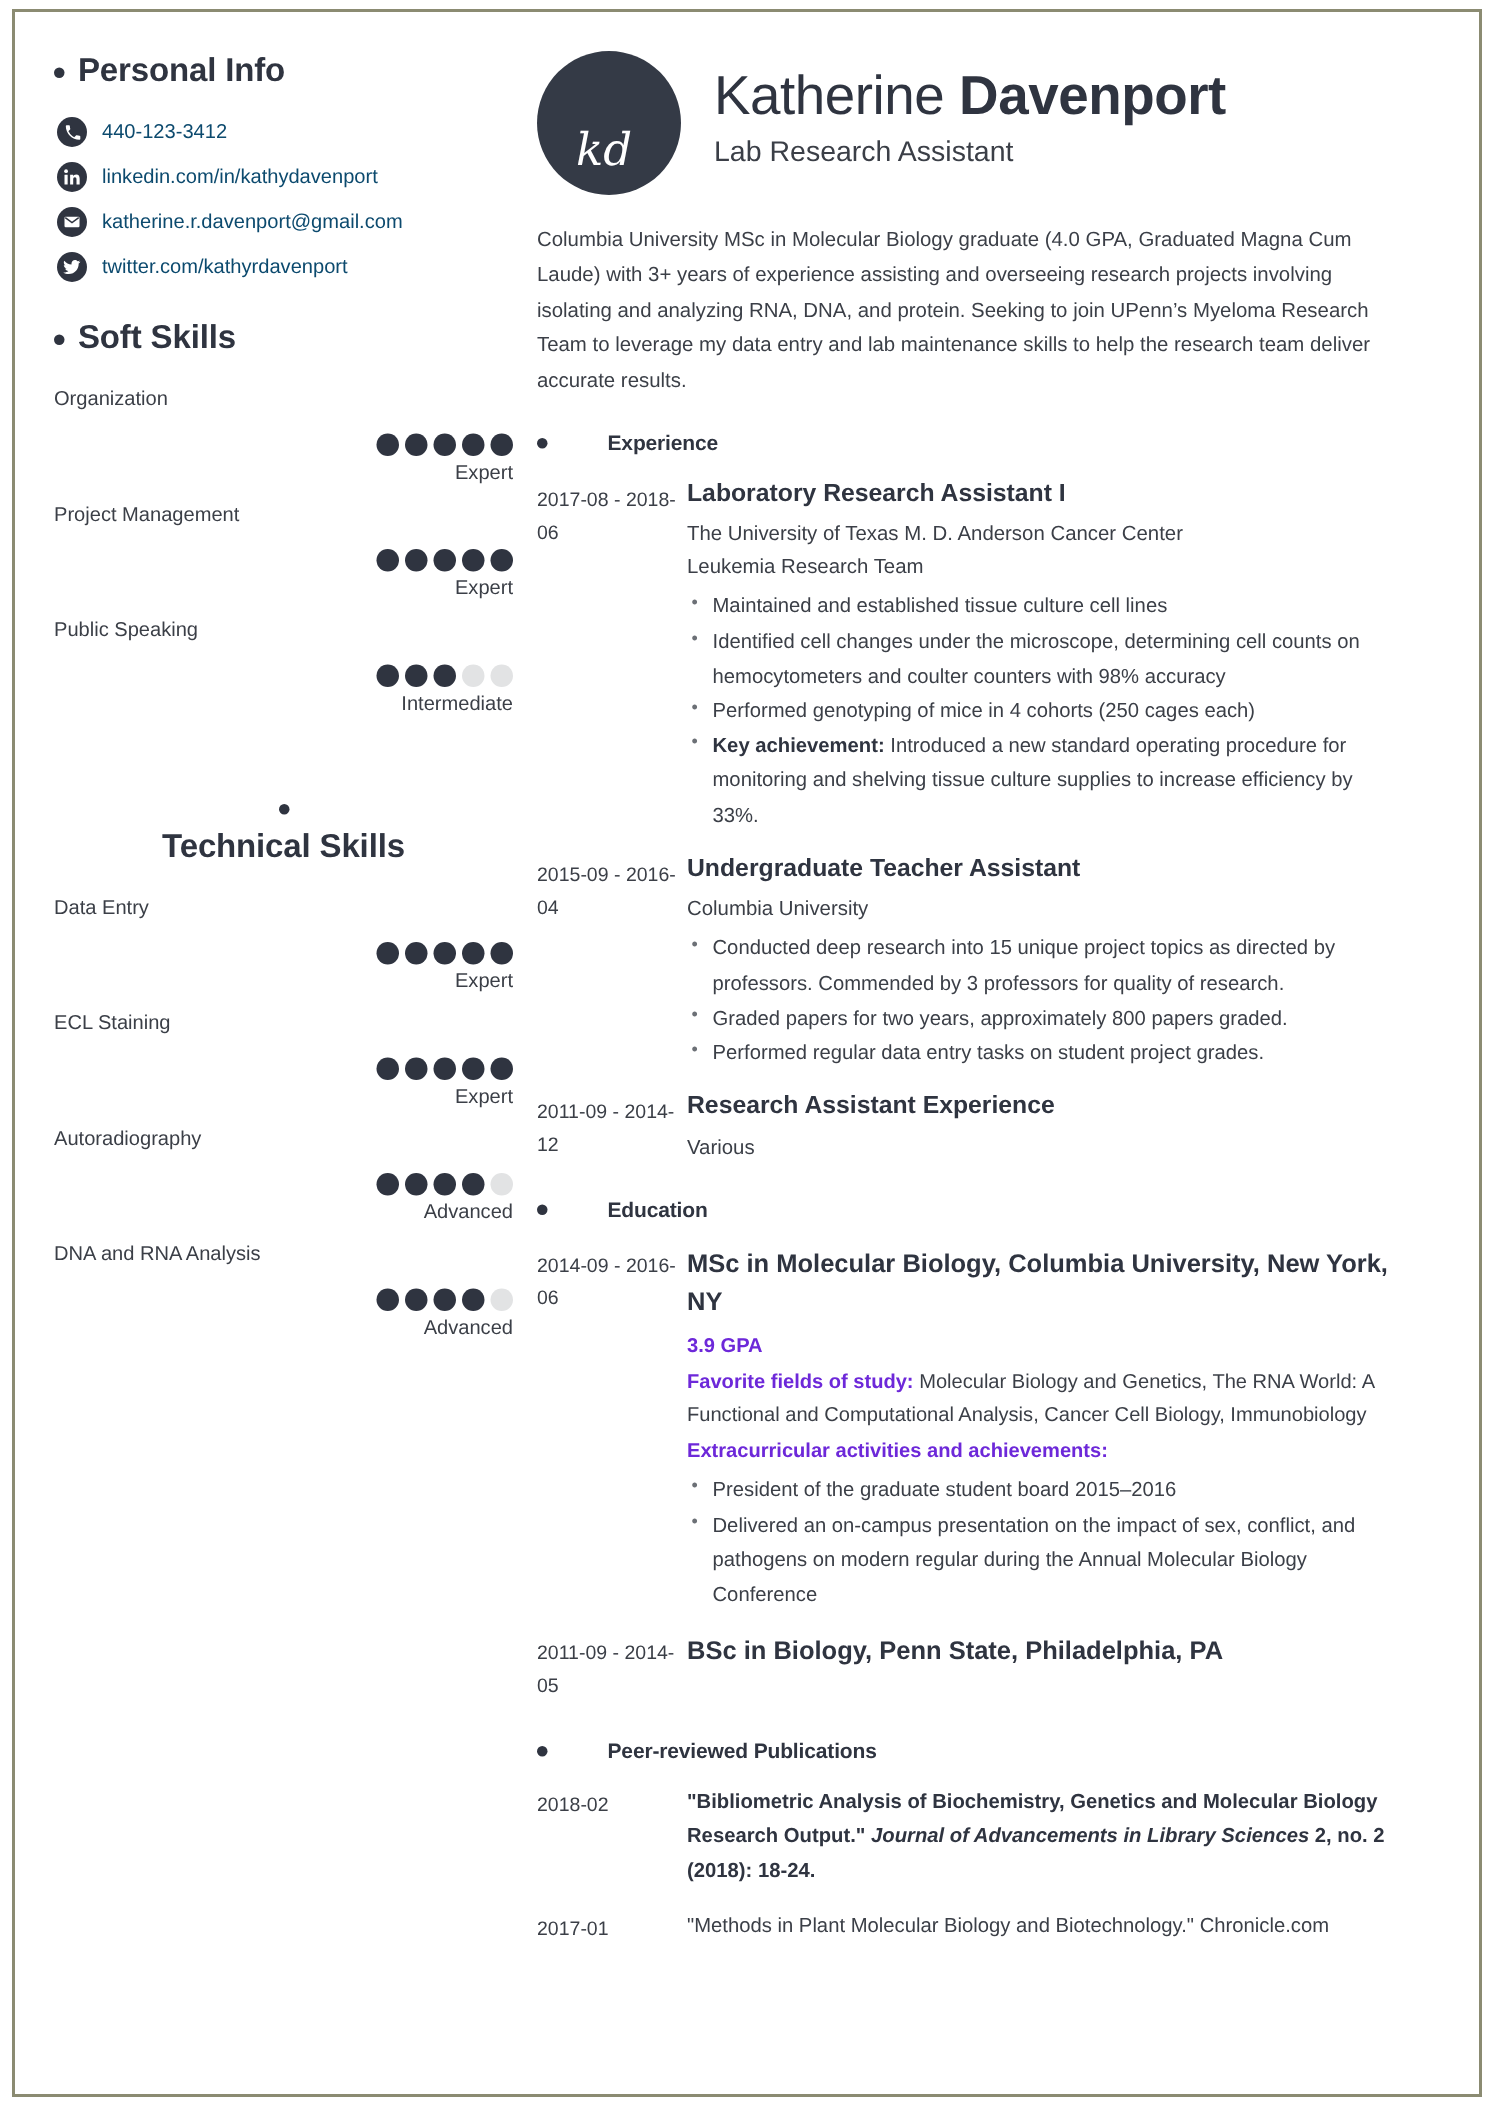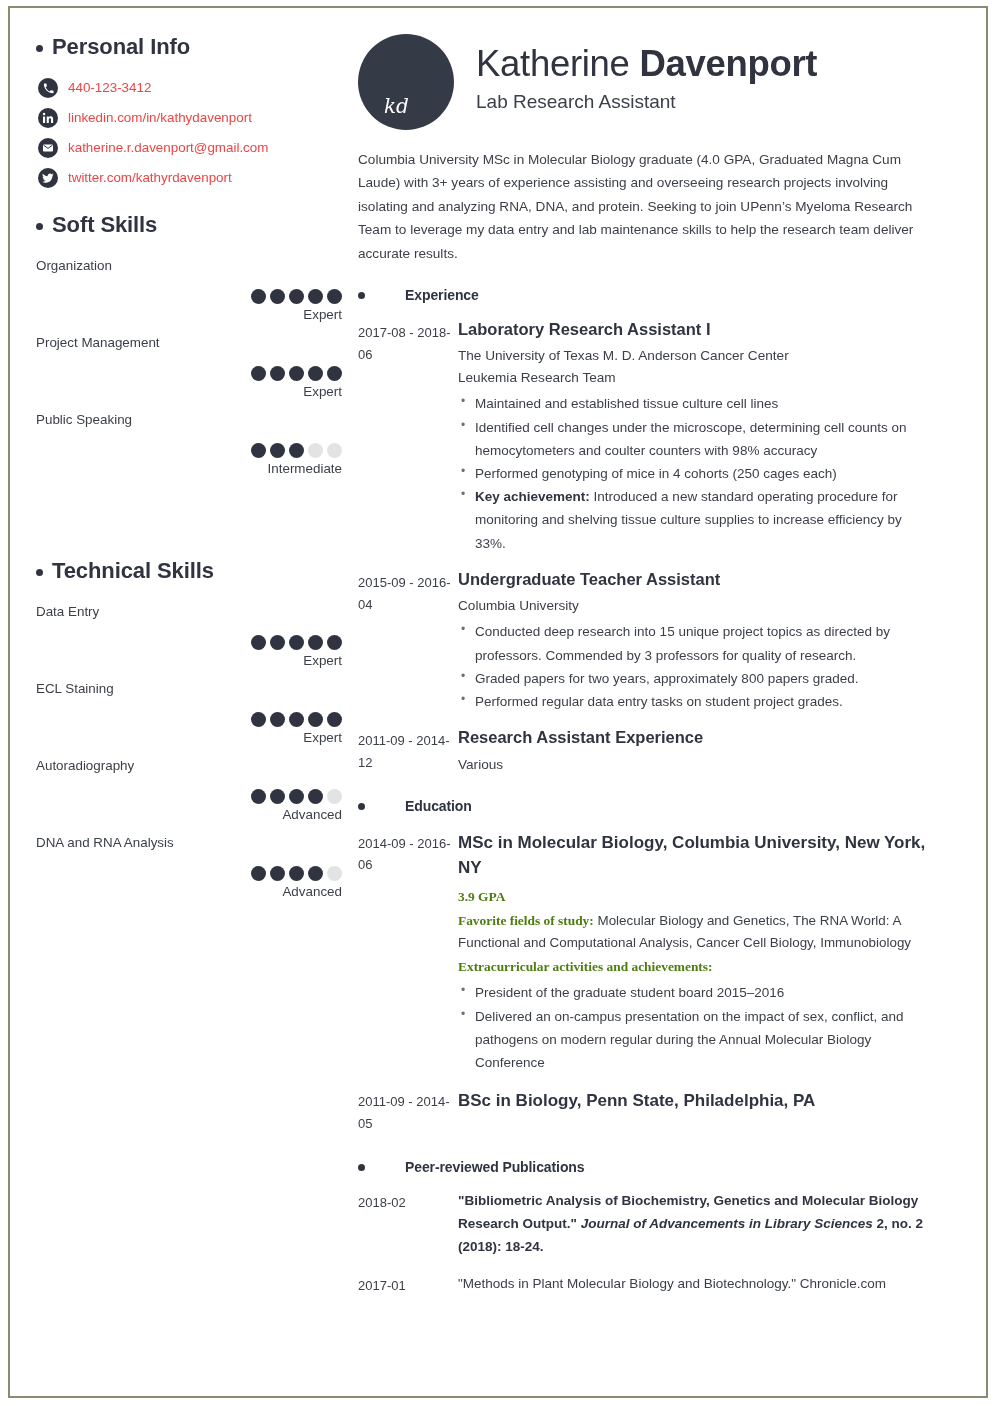--- a/index.html
+++ b/index.html
@@ -56,42 +56,42 @@
     width: 7px; height: 7px;
     border-radius: 50%;
     background: #2f3440;
     flex: 0 0 7px;
     position: relative;
     top: 1px;
   }
   .col-left .section-head { font-size: 22px; }
   .col-left .section-head.sh-personal { margin-bottom: 18px; }
   .col-left .section-head.sh-soft { margin-top: 24px; margin-bottom: 20px; }
-  .col-left .section-head.sh-tech { margin-top: 80px; margin-bottom: 20px; }
+  .col-left .section-head.sh-tech { margin-top: 57px; margin-bottom: 20px; flex-direction: column; }
 
   .contact-list { padding-left: 2px; }
   .contact-row {
     display: flex;
     align-items: center;
     gap: 10px;
     margin-bottom: 10px;
   }
   .contact-icon {
     width: 20px; height: 20px;
     flex: 0 0 20px;
     border-radius: 50%;
     background: #2f3440;
     display: flex;
     align-items: center;
     justify-content: center;
   }
   .contact-icon svg { display: block; }
   .contact-text {
     font-size: 13.4px;
-    color: #ef4444;
+    color: #0c4a6e;
     line-height: 1.3;
   }
 
   .skill-block { margin-bottom: 10px; }
   .skill-name {
     font-size: 13.4px;
     color: #3b3f47;
     margin-bottom: 16px;
   }
   .skill-rating {
@@ -136,21 +136,21 @@
     background: #343a46;
     position: relative;
   }
   .avatar-monogram {
     position: absolute;
     left: 26px;
     bottom: 14px;
     color: #ffffff;
     font-family: "DejaVu Serif", serif;
     font-style: italic;
-    font-size: 20px;
+    font-size: 30px;
     line-height: 1;
   }
   .name-block { padding-top: 10px; }
   .full-name {
     font-size: 36.5px;
     color: #2f3440;
     line-height: 1.12;
     letter-spacing: -0.3px;
     white-space: nowrap;
   }
@@ -212,21 +212,21 @@
     font-size: 13.6px;
     color: #3b3f47;
     line-height: 1.62;
   }
   .entry-note {
     font-size: 13.4px;
     color: #3b3f47;
     line-height: 1.68;
     margin-top: 1px;
   }
-  .entry-note b { color: #4d7c0f; font-family: Liberation Serif, serif; }
+  .entry-note b { color: #6d28d9; }
 
   ul.bullets {
     list-style: none;
     margin-top: 3px;
   }
   ul.bullets li {
     position: relative;
     padding-left: 17px;
     font-size: 13.5px;
     color: #3b3f47;

